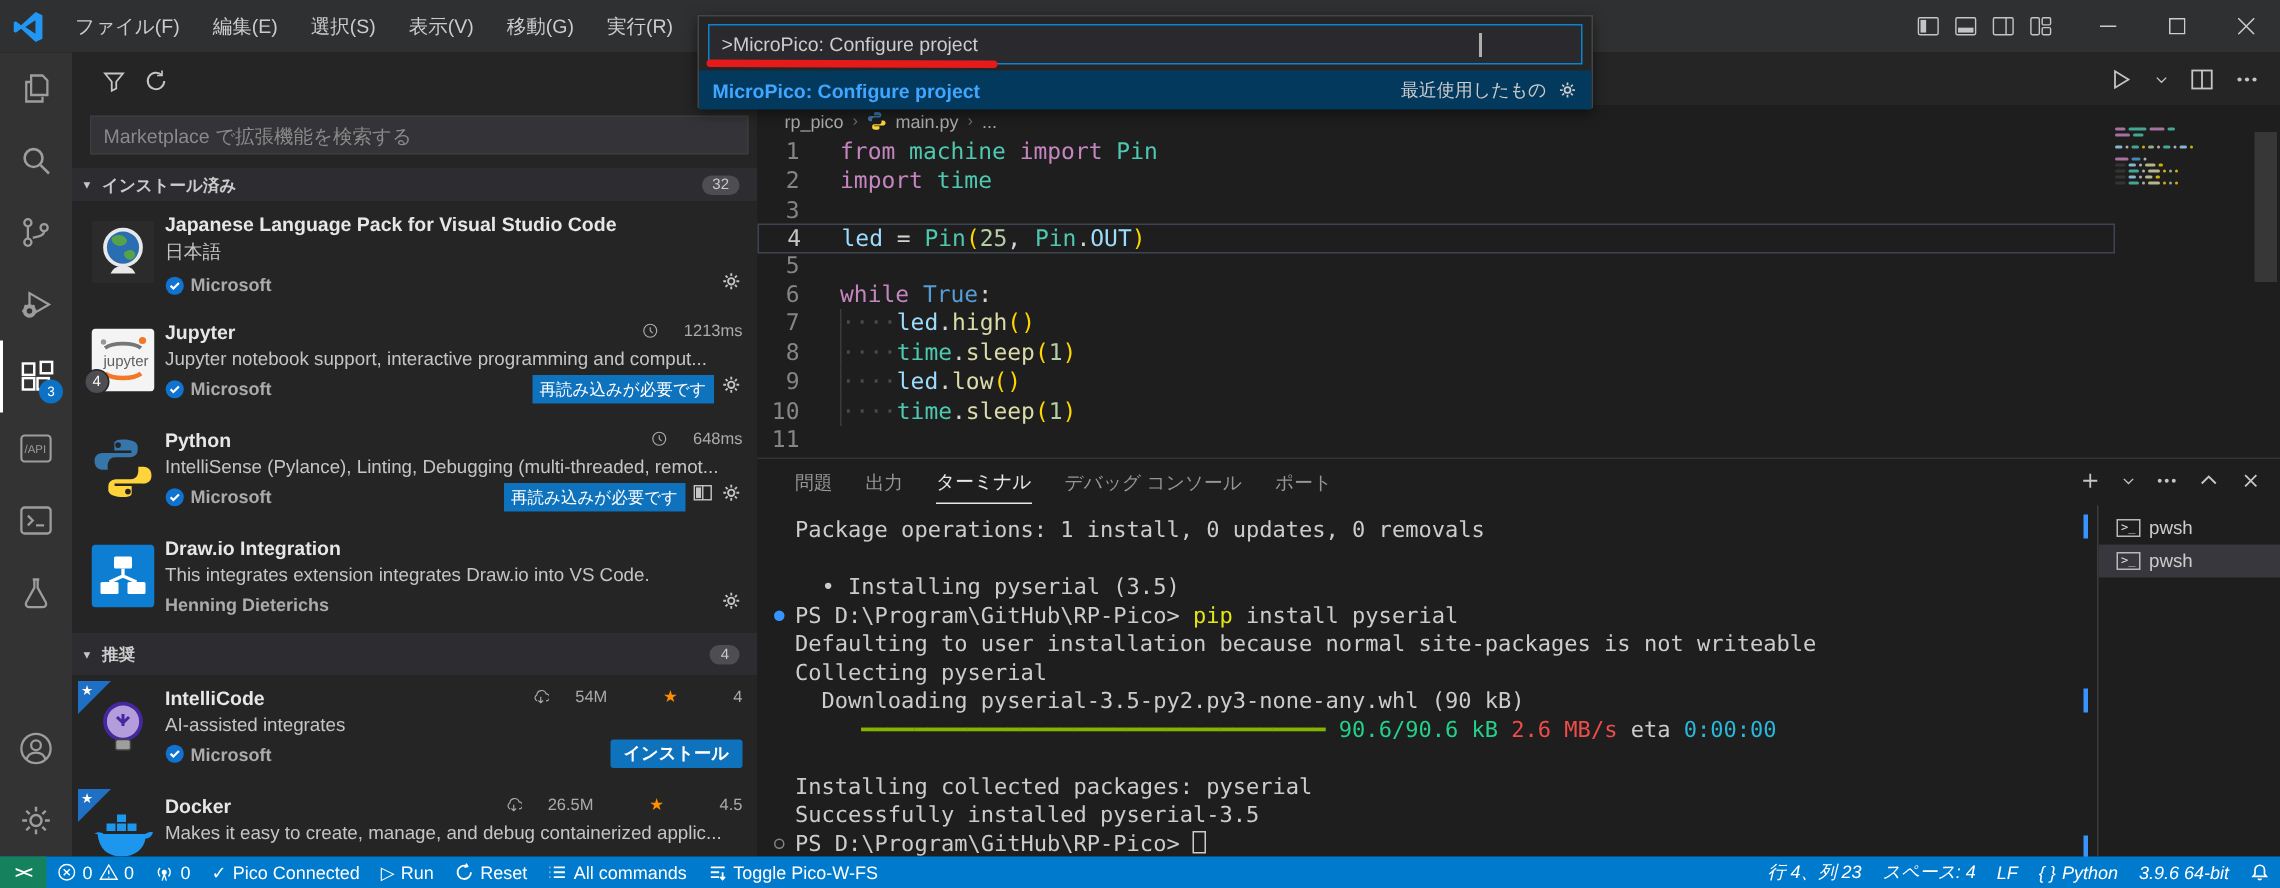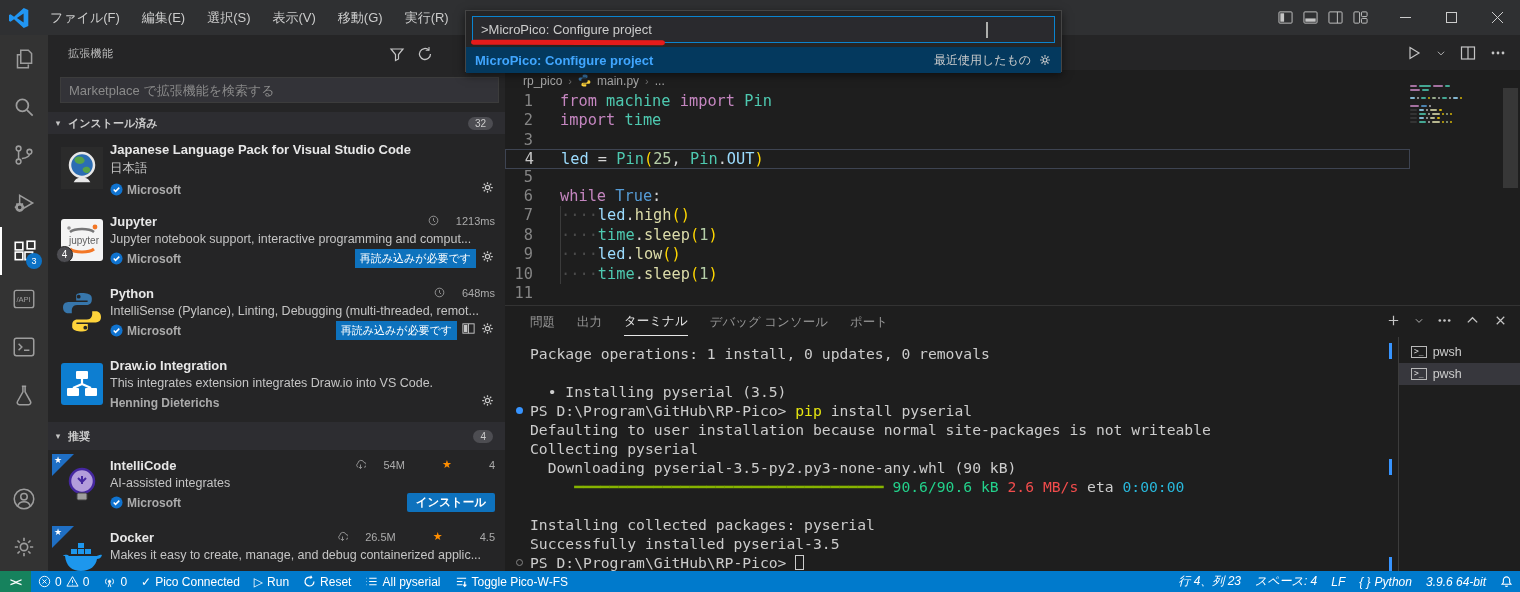--- a/index.html
+++ b/index.html
@@ -262,21 +262,20 @@
           <svg viewBox="0 0 24 24" fill="none" stroke="currentColor" stroke-width="1.5">
             <circle cx="12" cy="12" r="3.4"></circle>
             <path d="M12 3.5v3M12 17.5v3M3.5 12h3M17.5 12h3M6 6l2.1 2.1M15.9 15.9L18 18M18 6l-2.1 2.1M8.1 15.9L6 18"></path>
           </svg>
         </div>
     </div>
   </div>
 
   <div class="sidebar">
     <div class="sb-header">
-      <span class="sb-title">拡張機能</span>
       <span class="sb-actions">
         <svg viewBox="0 0 16 16" fill="none" stroke="currentColor" stroke-width="1.2">
             <path d="M2 3h12l-4.5 5.5V13l-3 1.5V8.5z"></path>
           </svg>
         <svg viewBox="0 0 16 16" fill="none" stroke="currentColor" stroke-width="1.3">
             <path d="M13.5 8a5.5 5.5 0 1 1-1.6-3.9"></path>
             <path d="M12 1v3.3H8.7" stroke-width="1.1"></path>
           </svg>
       </span>
     </div>
@@ -655,21 +654,21 @@
       <svg viewBox="0 0 14 14" fill="none" stroke="currentColor" stroke-width="1.3">
           <path d="M11.8 7A4.8 4.8 0 1 1 8.6 2.5"></path>
           <path d="M8.3 0.8l1 2-2.2.6"></path>
         </svg>
       <span>Reset</span>
     </div>
     <div class="sb-item">
       <svg viewBox="0 0 14 14" fill="none" stroke="currentColor" stroke-width="1.3">
           <path d="M4.5 3.5h8M4.5 7h8M4.5 10.5h8M1.5 3.5h.5M1.5 7h.5M1.5 10.5h.5"></path>
         </svg>
-      <span>All pyserial</span>
+      <span>All commands</span>
     </div>
     <div class="sb-item">
       <svg viewBox="0 0 14 14" fill="none" stroke="currentColor" stroke-width="1.3">
           <path d="M2 3.5h10M2 7h6M2 10.5h6M10.5 7v5M8.8 10.3l1.7 1.9 1.7-1.9"></path>
         </svg>
       <span>Toggle Pico-W-FS</span>
     </div>
     <div class="sb-right">
       <div class="sb-item">
           <span>行 4、列 23</span>

